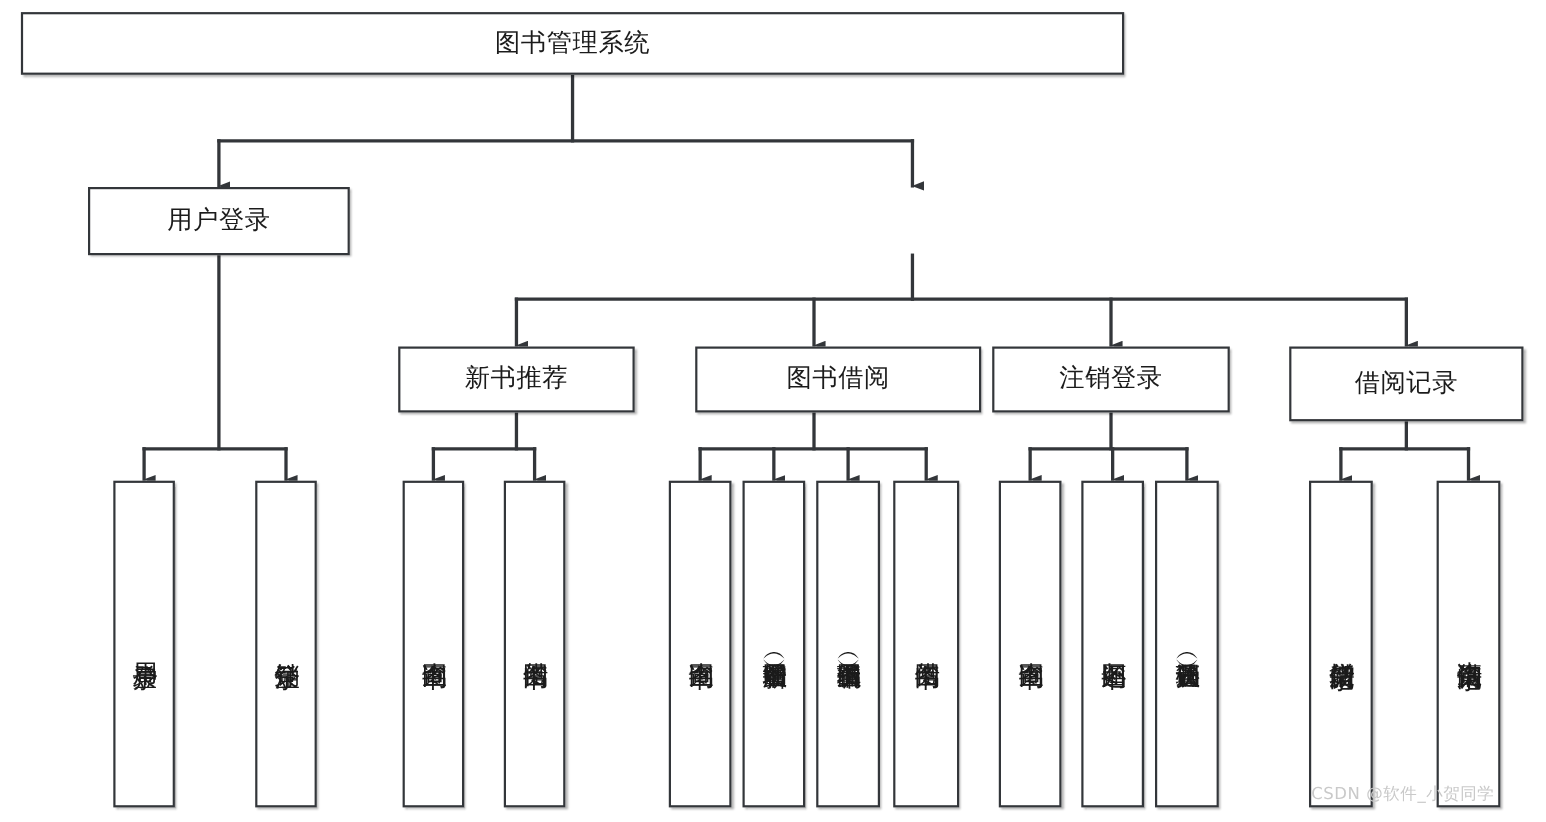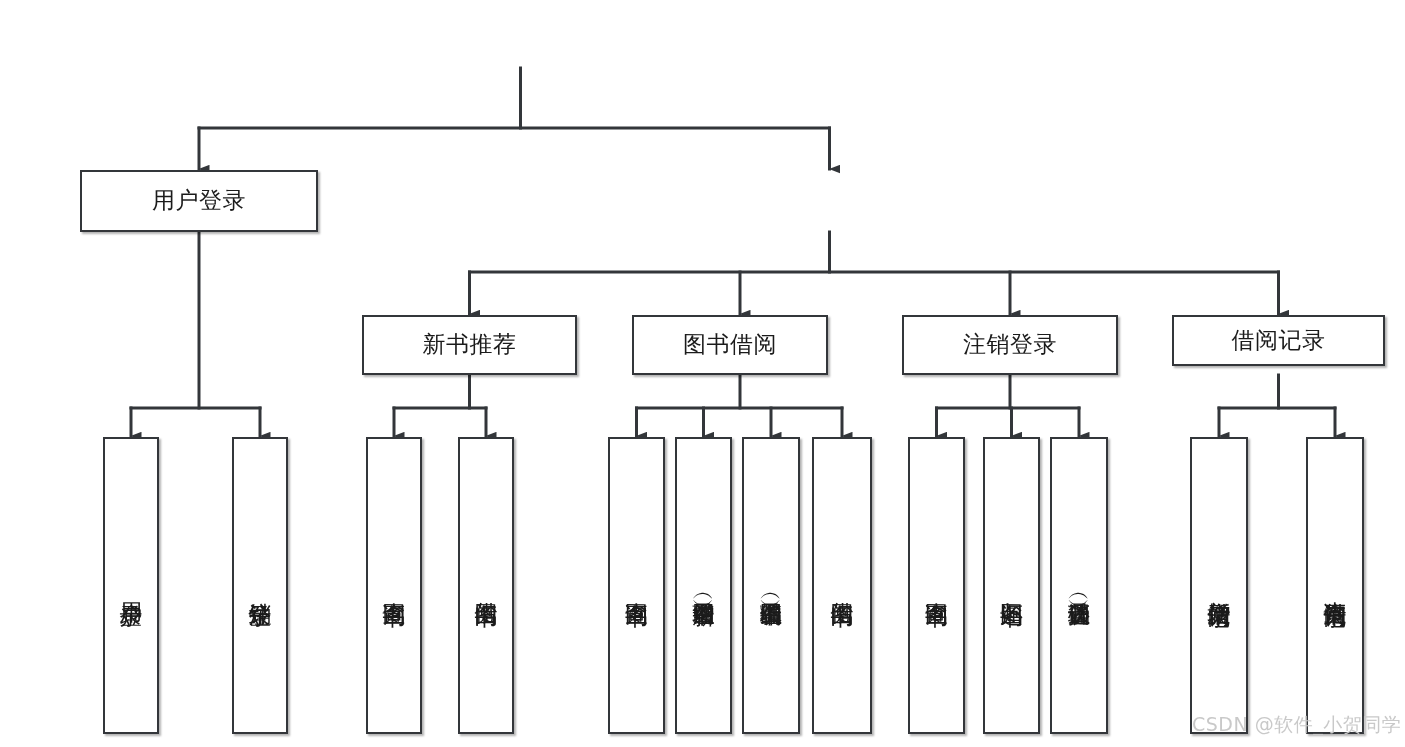--- a/index.html
+++ b/index.html
@@ -50,21 +50,21 @@
     color: #1b1b1b;
     letter-spacing: 1px;
     white-space: nowrap;
   }
   .node-label-v.tight {
     letter-spacing: 0px;
     font-size: 22px;
   }
   .watermark {
     position: absolute;
-    font-size: 19px;
+    font-size: 15px;
     color: #c9c9c9;
     white-space: nowrap;
     letter-spacing: 0.5px;
   }
 </style>
 </head>
 <body>
 
 <div id="diagram-root">
 
@@ -104,35 +104,38 @@
         <line x1="936.5" y1="408" x2="936.5" y2="436" marker-end="url(#arrowhead)"></line>
         <line x1="1011.5" y1="408" x2="1011.5" y2="436" marker-end="url(#arrowhead)"></line>
         <line x1="1079" y1="408" x2="1079" y2="436" marker-end="url(#arrowhead)"></line>
         <line x1="1278.5" y1="375" x2="1278.5" y2="408"></line>
         <line x1="1219" y1="408" x2="1335" y2="408"></line>
         <line x1="1219" y1="408" x2="1219" y2="436" marker-end="url(#arrowhead)"></line>
         <line x1="1335" y1="408" x2="1335" y2="436" marker-end="url(#arrowhead)"></line>
       </g>
   </svg>
 
+  <div class="node-box" style="left: 19px; top: 11px; width: 1003px; height: 57px;">
+    <span class="node-label-h">图书管理系统</span>
+  </div>
 
   <div class="node-box" style="left: 80px; top: 170px; width: 238px; height: 62px;">
     <span class="node-label-h">用户登录</span>
   </div>
 
   <div class="node-box" style="left: 362px; top: 315px; width: 215px; height: 60px;">
     <span class="node-label-h">新书推荐</span>
   </div>
-  <div class="node-box" style="left: 632px; top: 315px; width: 196px; height: 60px;">
+  <div class="node-box" style="left: 632px; top: 315px; width: 260px; height: 60px;">
     <span class="node-label-h">图书借阅</span>
   </div>
   <div class="node-box" style="left: 902px; top: 315px; width: 216px; height: 60px;">
     <span class="node-label-h">注销登录</span>
   </div>
-  <div class="node-box" style="left: 1172px; top: 315px; width: 213px; height: 51px;">
+  <div class="node-box" style="left: 1172px; top: 315px; width: 213px; height: 68px;">
     <span class="node-label-h">借阅记录</span>
   </div>
 
   <div class="node-box" style="left: 103px; top: 437px; width: 56px; height: 297px;">
     <span class="node-label-v">用户登录</span>
   </div>
   <div class="node-box" style="left: 232px; top: 437px; width: 56px; height: 297px;">
     <span class="node-label-v">注销登录</span>
   </div>
   <div class="node-box" style="left: 366px; top: 437px; width: 56px; height: 297px;">

